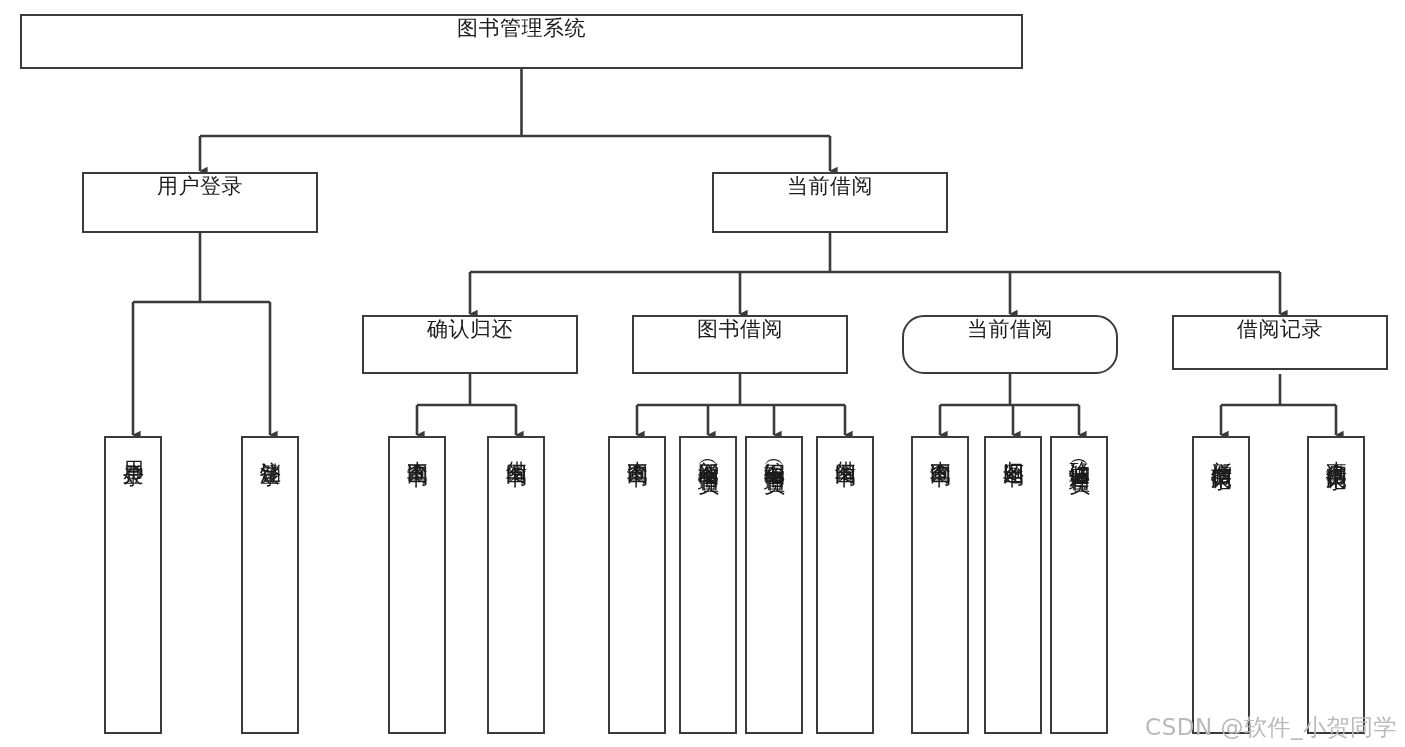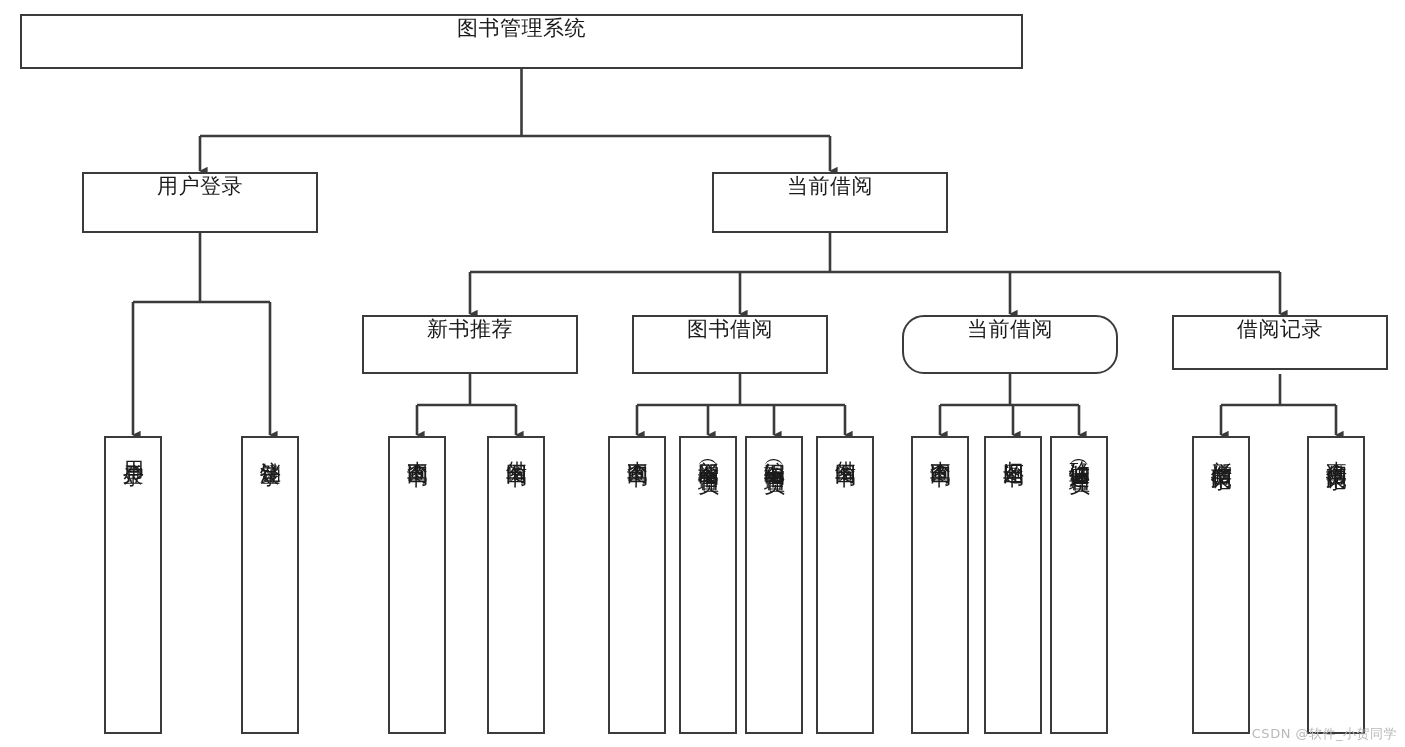--- a/index.html
+++ b/index.html
@@ -57,21 +57,21 @@
     font-size: 21px;
     line-height: 1.28;
     letter-spacing: 2px;
     white-space: nowrap;
     margin-top: 6px;
   }
   .watermark {
     position: absolute;
     right: 8px;
     bottom: 4px;
-    font-size: 13px;
+    font-size: 23px;
     color: #b9b9b9;
     letter-spacing: 0.5px;
     z-index: 5;
     white-space: nowrap;
     font-family: "DejaVu Sans", "Liberation Sans", sans-serif;
   }
 </style>
 </head>
 <body>
 
@@ -124,23 +124,23 @@
       <div class="node" style="left: 20px; top: 14px; width: 1003px; height: 55px; border-color: rgb(59, 59, 59); background: rgb(255, 255, 255);">
         <span class="node-label">图书管理系统</span>
       </div>
       <div class="node" style="left: 82px; top: 172px; width: 236px; height: 61px; border-color: rgb(59, 59, 59); background: rgb(255, 255, 255);">
         <span class="node-label">用户登录</span>
       </div>
       <div class="node" style="left: 712px; top: 172px; width: 236px; height: 61px; border-color: rgb(59, 59, 59); background: rgb(255, 255, 255);">
         <span class="node-label">当前借阅</span>
       </div>
       <div class="node" style="left: 362px; top: 315px; width: 216px; height: 59px; border-color: rgb(59, 59, 59); background: rgb(255, 255, 255);">
-        <span class="node-label">新书推荐</span>
+        <span class="node-label">确认归还</span>
       </div>
-      <div class="node" style="left: 632px; top: 315px; width: 196px; height: 59px; border-color: rgb(59, 59, 59); background: rgb(255, 255, 255);">
+      <div class="node" style="left: 632px; top: 315px; width: 216px; height: 59px; border-color: rgb(59, 59, 59); background: rgb(255, 255, 255);">
         <span class="node-label">图书借阅</span>
       </div>
       <div class="node" style="left: 902px; top: 315px; width: 216px; height: 59px; border-color: rgb(59, 59, 59); background: rgb(255, 255, 255); border-radius: 22px;">
         <span class="node-label">当前借阅</span>
       </div>
       <div class="node" style="left: 1172px; top: 315px; width: 216px; height: 55px; border-color: rgb(59, 59, 59); background: rgb(255, 255, 255);">
         <span class="node-label">借阅记录</span>
       </div>
       <div class="node leaf" style="left: 104px; top: 436px; width: 58px; height: 298px; border-color: rgb(59, 59, 59); background: rgb(255, 255, 255);">
         <span class="node-label">用户登录</span>

